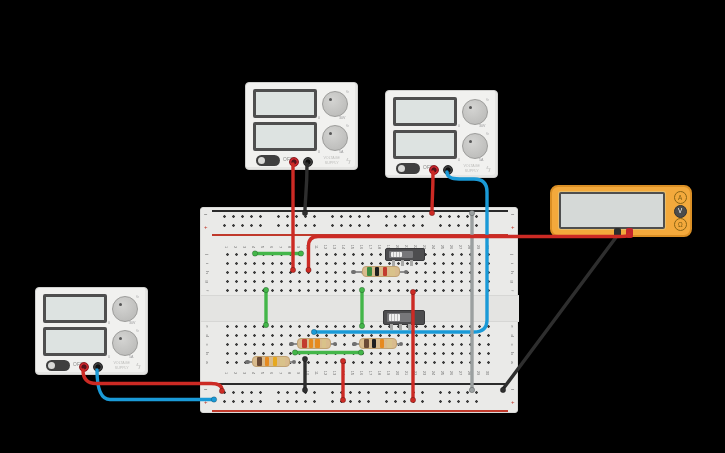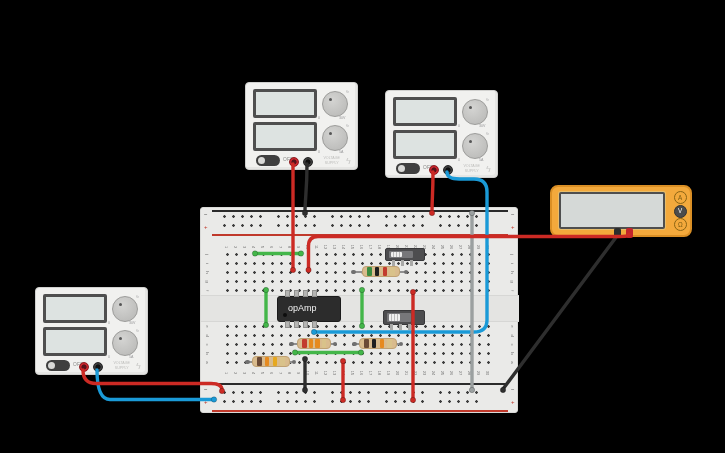--- a/index.html
+++ b/index.html
@@ -303,32 +303,20 @@
     <div class="mm-btn selected" style="top:17.5px;">
         <span>V</span>
       </div>
     <div class="mm-btn" style="top:31px;">
         <span>Ω</span>
       </div>
     <div class="mm-terminal blk"></div>
     <div class="mm-terminal red"></div>
   </div>
 
-  <div class="opamp">
-    <i class="ic-pin top" style="left:7px;"></i>
-    <i class="ic-pin top" style="left:16px;"></i>
-    <i class="ic-pin top" style="left:25px;"></i>
-    <i class="ic-pin top" style="left:34px;"></i>
-    <i class="ic-pin bot" style="left:7px;"></i>
-    <i class="ic-pin bot" style="left:16px;"></i>
-    <i class="ic-pin bot" style="left:25px;"></i>
-    <i class="ic-pin bot" style="left:34px;"></i>
-    <span class="opamp-label">opAmp</span>
-    <i class="opamp-dot"></i>
-  </div>
 
   <div class="sw" style="left:385px;top:248px;width:40px;height:13px;">
     <i class="sw-leg" style="left:6px;"></i>
     <i class="sw-leg" style="left:15px;"></i>
     <i class="sw-leg" style="left:24px;"></i>
     <div class="sw-inset">
       <div class="sw-knob"></div>
     </div>
   </div>
   <div class="sw" style="left:383px;top:310px;width:42px;height:15px;">

